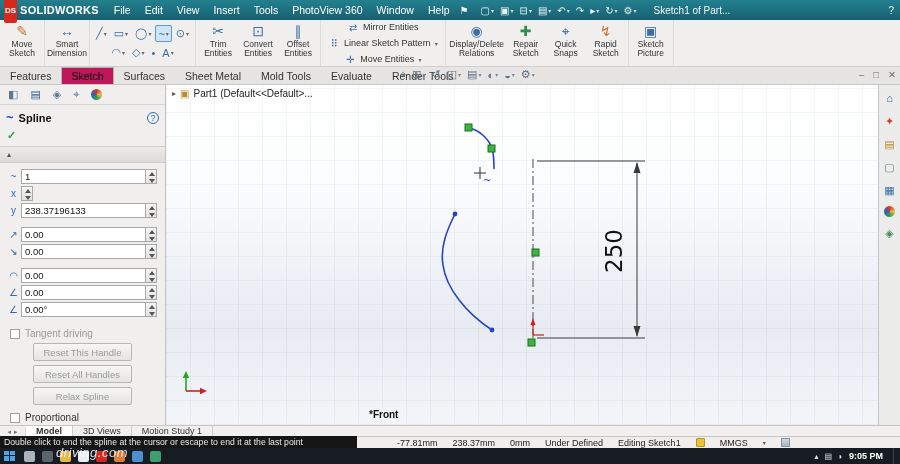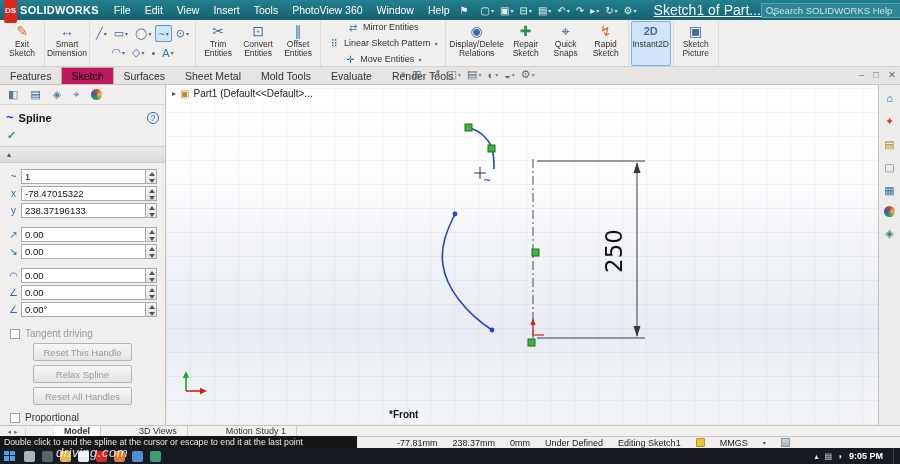--- a/index.html
+++ b/index.html
@@ -9,21 +9,21 @@
 
   
   .titlebar { height: 20px; background: linear-gradient(#23808f,#176070); display: flex; align-items: center; color: #fff; padding: 0 4px; white-space: nowrap; }
   .brand { display: flex; align-items: center; gap: 3px; margin-right: 8px; }
   .brand-logo { width: 13px; height: 25px; background: #d6281e; color:#fff; font-size: 8px; font-weight: bold; display:flex; align-items:center; justify-content:center; border-radius:2px; }
   .brand-name { font-weight: bold; font-size: 11px; letter-spacing: .3px; }
   .menu-item { padding: 0 7px; font-size: 10.5px; cursor: default; }
   .tb-icons { display: flex; align-items: center; margin-left: 6px; }
   .tb-ic { display:flex; align-items:center; padding: 0 3px; font-size: 10px; color:#eaf4f6; }
   .tb-ic .car { font-size: 6px; margin-left: 1px; color:#cfe3e8; }
-  .doc-title { margin-left: 14px; font-size: 14px; color:#f2f8f9;text-decoration:underline; }
+  .doc-title { margin-left: 14px; font-size: 10px; color:#f2f8f9; }
   .search-wrap { margin-left: auto; display:flex; align-items:center; gap:6px; }
   .search-box { display:flex; align-items:center; background: #2d8596; border:1px solid #4fa3b2; height: 15px; width: 150px; padding: 0 4px; }
   .mag { width:7px; height:7px; border:1.4px solid #dfeef1; border-radius:50%; position:relative; flex:none; }
   .mag::after{ content:""; position:absolute; width:4px;height:1.4px;background:#dfeef1; transform:rotate(45deg); left:5px; top:6px;}
   .search-box input { background: transparent; border:none; outline:none; color:#e6f2f4; font-size: 9.5px; width: 130px; font-family:"Liberation Sans",sans-serif; }
   .search-box input::placeholder { color:#cfe3e8; }
   .win-ctl { display:flex; align-items:center; gap:8px; margin-left:4px; font-size:10px; color:#eaf4f6; padding-right:2px;}
 
   
   .ribbon { height: 47px; background: #f0efee; border-bottom: 1px solid #d2d1d0; display: flex; align-items: stretch; overflow: hidden; }
@@ -90,28 +90,28 @@
   .graphics { flex:1; position:relative; overflow:hidden;
     background:
       repeating-linear-gradient(0deg, rgba(90,105,130,0.07) 0 1px, transparent 1px 24px),
       repeating-linear-gradient(90deg, rgba(90,105,130,0.07) 0 1px, transparent 1px 24px),
       linear-gradient(180deg,#ffffff 0%, #fbfcfd 30%, #edf0f5 58%, #e8ecf2 72%, #f3f5f8 100%);
   }
   .sketch { position:absolute; left:0; top:0; }
   .tree { position:absolute; left:6px; top:3px; display:flex; align-items:center; gap:4px; font-size:10px; color:#222; }
   .tree .exp { font-size:8px; color:#555; }
   .tree .part { color:#b98c2f; font-size:10px; }
-  .front-label { position:absolute; left:223px; top:324px; font-size:10px; font-weight:bold; color:#111; }
+  .front-label { position:absolute; left:203px; top:324px; font-size:10px; font-weight:bold; color:#111; }
 
   
   .taskpane { width: 22px; background:#ececeb; border-left:1px solid #c5c4c3; display:flex; flex-direction:column; align-items:center; padding-top:6px; gap:9px; }
   .tp-ic { font-size: 11px; width:15px; height:14px; text-align:center; line-height:14px; cursor:default; }
 
   
-  .doctabs { height: 11px; background:#f1f0ef; border-top:1px solid #c7c6c5; display:flex; align-items:flex-end; font-size:9px;gap:28px; }
+  .doctabs { height: 11px; background:#f1f0ef; border-top:1px solid #c7c6c5; display:flex; align-items:flex-end; font-size:9px; }
   .dt-nav { width: 26px; display:flex; align-items:center; justify-content:center; gap:3px; color:#777; font-size:7px; border-right:1px solid #d5d4d3; }
   .dtab { padding: 0 10px; display:flex; align-items:center; border-right:1px solid #cfcecd; color:#333; cursor:default; }
   .dtab.active { background:#fff; font-weight:bold; }
 
   
   .statusbar { height: 12px; display:flex; align-items:stretch; font-size:9px; }
   .sb-msg { width: 357px; background:#161616; color:#e9e9e9; line-height:12px; padding-left:4px; white-space:nowrap; overflow:hidden; font-size:8.7px; }
   .sb-rest { flex:1; background:#f0efee; border-top:1px solid #c7c6c5; display:flex; align-items:center; gap:15px; padding-left:40px; color:#222; }
   .sb-ic { width:9px; height:9px; background:#e8c33c; border:1px solid #b49422; border-radius:1px; }
   .sb-car { font-size:6px; color:#555; }
@@ -179,37 +179,32 @@
           <span>↻</span>
           <span class="car">▾</span>
         </span>
       <span class="tb-ic">
           <span>⚙</span>
           <span class="car">▾</span>
         </span>
     </div>
     <span class="doc-title">Sketch1 of Part...</span>
     <div class="search-wrap">
-      <div class="search-box">
-        <span class="mag"></span>
-        <input placeholder="Search SOLIDWORKS Help" style="">
-        <span class="car" style="font-size:6px;color:#cfe3e8">▾</span>
-      </div>
       <div class="win-ctl">
         <span>?</span>
 
       </div>
     </div>
   </div>
 
   <div class="ribbon">
     <div class="rgroup">
       <div class="bigbtn">
         <span class="bicon orange">✎</span>
-        <span class="blabel">Exit Sketch</span>
+        <span class="blabel">Move Sketch</span>
       </div>
     </div>
     <div class="rgroup">
       <div class="bigbtn">
         <span class="bicon">↔</span>
         <span class="blabel">Smart Dimension</span>
       </div>
     </div>
     <div class="rgroup toolgrid">
       <div class="trow">
@@ -291,26 +286,20 @@
         <span class="bicon green">✚</span>
         <span class="blabel">Repair Sketch</span>
       </div>
       <div class="bigbtn">
         <span class="bicon">⌖</span>
         <span class="blabel">Quick Snaps</span>
       </div>
       <div class="bigbtn">
         <span class="bicon orange">↯</span>
         <span class="blabel">Rapid Sketch</span>
-      </div>
-    </div>
-    <div class="rgroup">
-      <div class="bigbtn pressed">
-        <span class="bicon" style="font-weight:bold;font-size:11px;">2D</span>
-        <span class="blabel">Instant2D</span>
       </div>
     </div>
     <div class="rgroup">
       <div class="bigbtn">
         <span class="bicon">▣</span>
         <span class="blabel">Sketch Picture</span>
       </div>
     </div>
   </div>
 
@@ -386,21 +375,20 @@
         <div class="frow">
           <span class="ficon">~</span>
           <input class="finput" value="1" style="">
           <span class="fspin">
               <i class="up"></i>
               <i class="dn"></i>
             </span>
         </div>
         <div class="frow">
           <span class="ficon">x</span>
-          <input class="finput" value="-78.47015322" style="">
           <span class="fspin">
               <i class="up"></i>
               <i class="dn"></i>
             </span>
         </div>
         <div class="frow">
           <span class="ficon">y</span>
           <input class="finput" value="238.37196133" style="">
           <span class="fspin">
               <i class="up"></i>
@@ -446,22 +434,22 @@
               <i class="up"></i>
               <i class="dn"></i>
             </span>
         </div>
       </div>
       <div class="cbrow">
         <span class="cb"></span>
         <span>Tangent driving</span>
       </div>
       <span class="pbtn">Reset This Handle</span>
+      <span class="pbtn">Reset All Handles</span>
       <span class="pbtn">Relax Spline</span>
-      <span class="pbtn">Reset All Handles</span>
       <div class="cbrow dark">
         <span class="cb"></span>
         <span>Proportional</span>
       </div>
     </div>
 
     <div class="graphics">
       <div class="tree">
         <span class="exp">▸</span>
         <span class="part">▣</span>

